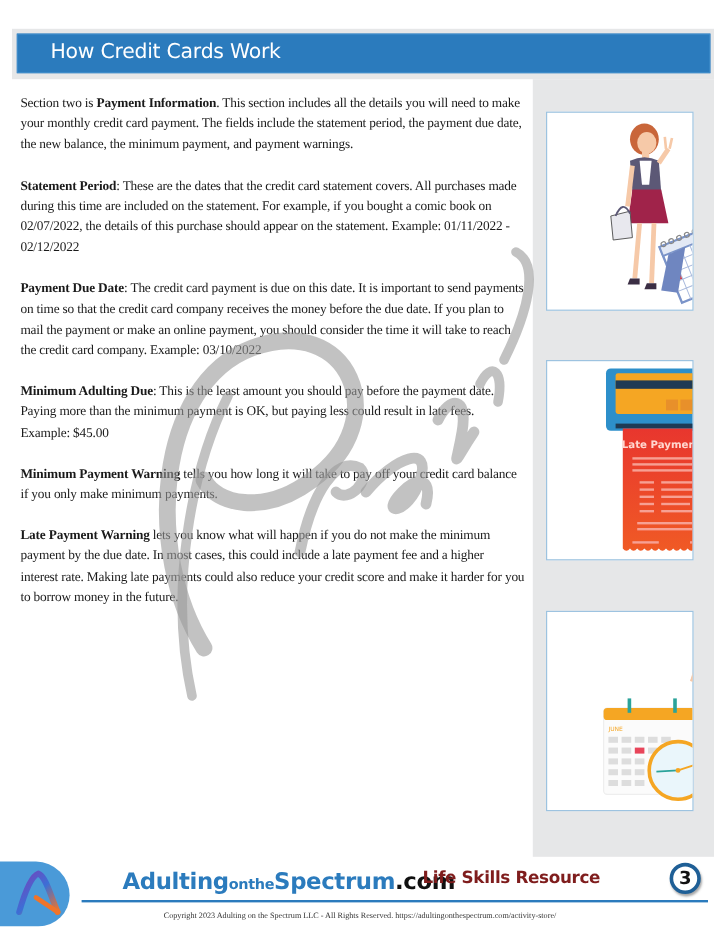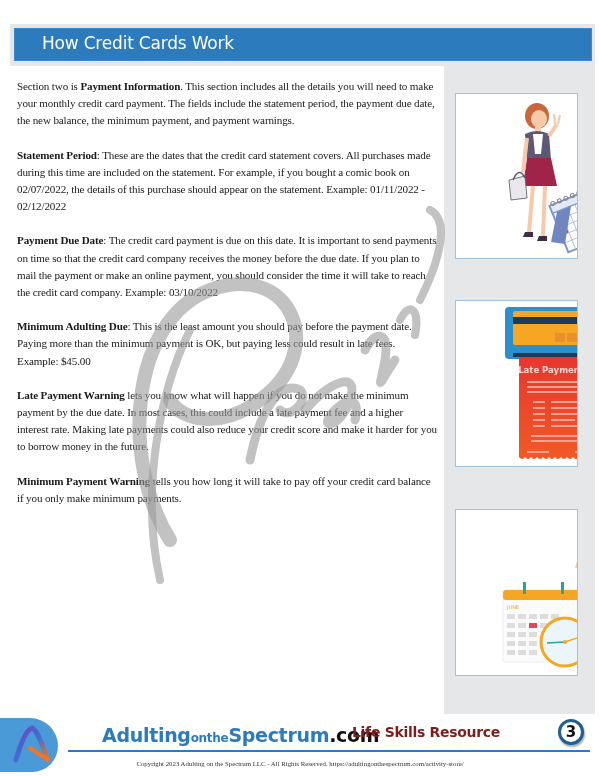--- a/index.html
+++ b/index.html
@@ -185,23 +185,23 @@
 
   <p class="para"><span>Section two is </span><b>Payment Information</b><span>.  This section includes all the details you will need to make your monthly credit card payment.  The fields include the statement period, the payment due date, the new balance, the minimum payment, and payment warnings.</span></p>
 
   <p class="para"><b>Statement Period</b><span>: These are the dates that the credit card statement covers. All purchases made during this time are included on the statement. For example, if you bought a comic book on 02/07/2022, the details of this purchase should appear on the statement. Example: 01/11/2022 - 02/12/2022</span></p>
 
   <p class="para"><b>Payment Due Date</b><span>: The credit card payment is due on this date.  It is important to send payments on time so that the credit card company receives the money before the due date.  If you plan to mail the payment or make an online payment, you should consider the time it will take to reach the credit card company. Example: 03/10/2022</span></p>
 
 
   <p class="para"><b>Minimum Adulting Due</b><span>: This is the least amount you should pay before the payment date.  Paying more than the minimum payment is OK, but paying less could result in late fees.  Example: $45.00</span></p>
 
+  <p class="para"><b>Minimum Payment Warning</b><span> tells you how long it will take to pay off your credit card balance if you only make minimum payments.</span></p>
+
   <p class="para"><b>Late Payment Warning</b><span> lets you know what will happen if you do not make the minimum payment by the due date.  In most cases, this could include a late payment fee and a higher interest rate.  Making late payments could also reduce your credit score and make it harder for you to borrow money in the future.</span></p>
-
-  <p class="para"><b>Minimum Payment Warning</b><span> tells you how long it will take to pay off your credit card balance if you only make minimum payments.</span></p>
 </div>
 
 <svg class="watermark" viewBox="0 0 360 460">
   <g fill="none" stroke="#9a9a9a" stroke-opacity="0.6" stroke-linecap="round">
     <path d="M70 380 C20 300 30 160 110 130 C190 100 230 190 160 240 C120 270 80 260 70 240" stroke-width="14"></path>
     <path d="M60 420 C40 330 60 230 90 170" stroke-width="8"></path>
     <path d="M150 300 C160 250 180 220 200 230 C210 240 190 260 180 250" stroke-width="9"></path>
     <path d="M205 250 C230 220 260 210 250 240 C240 270 215 270 235 250 C250 235 260 240 255 260" stroke-width="9"></path>
     <path d="M265 190 C275 170 290 170 285 200 C280 230 275 230 295 200" stroke-width="9"></path>
     <path d="M300 160 C310 140 320 150 315 175" stroke-width="8"></path>

